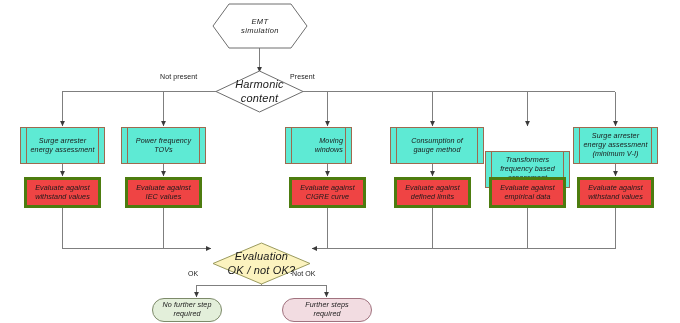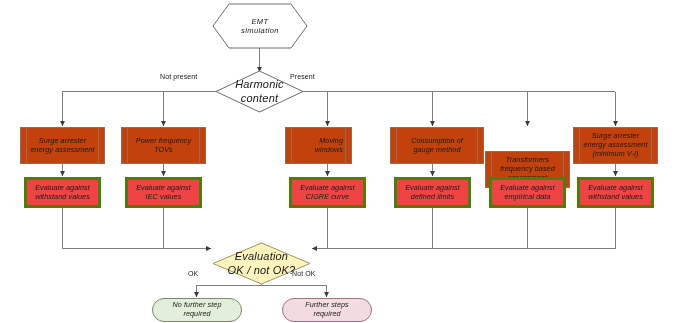--- a/index.html
+++ b/index.html
@@ -14,21 +14,21 @@
   .hex{width:96px;height:46px;}
   .hex .shape{position:absolute;left:0;top:0;width:100%;height:100%;}
   .hex .txt{position:relative;font-size:7.5px;color:#1a1a1a;letter-spacing:.4px;}
 
   
   .diamond{}
   .diamond .shape{position:absolute;left:0;top:0;width:100%;height:100%;}
   .diamond .txt{position:relative;font-size:11px;color:#1a1a1a;letter-spacing:.2px;}
 
   
-  .pre{border:1px solid #9c6a4f;background:#c2410c;}
+  .pre{border:1px solid #9c6a4f;background:#5eead4;}
   .pre .bar-l,.pre .bar-r{position:absolute;top:0;bottom:0;width:0;border-left:1px solid #9c6a4f;}
   .pre .bar-l{left:5px;} .pre .bar-r{right:5px;}
   .pre .txt{position:relative;font-size:7.2px;color:#1a1a1a;padding:0 8px;letter-spacing:.1px;}
 
   
   .proc{border:3px solid #4d7c0f;background:#ef4444;}
   .proc .txt{font-size:7.2px;color:#1a1a1a;padding:0 4px;letter-spacing:.1px;}
 
   
   .term{border:1px solid #7d8a6a;border-radius:14px;}
@@ -174,21 +174,21 @@
   <div class="node diamond" style="left:212px;top:242px;width:99px;height:43px;">
     <svg class="shape" viewBox="0 0 99 43" preserveAspectRatio="none">
       <polygon points="49.5,1 98,21.5 49.5,42 1,21.5" fill="#fcf3bf" stroke="#9a9a5e" stroke-width="1"></polygon>
     </svg>
     <span class="txt">Evaluation
 OK / not OK?</span>
   </div>
   <span class="edge-label" style="left:188px;top:270px;">OK</span>
   <span class="edge-label" style="left:292px;top:270px;">Not OK</span>
 
-  <div class="node term" style="left:152px;top:298px;width:90px;height:24px;background:#e3efda;">
+  <div class="node term" style="left:152px;top:298px;width:70px;height:24px;background:#e3efda;">
     <span class="txt">No further step
 required</span>
   </div>
   <div class="node term rose" style="left:282px;top:298px;width:90px;height:24px;background:#f2dce1;">
     <span class="txt">Further steps
 required</span>
   </div>
 
 </div>
 

